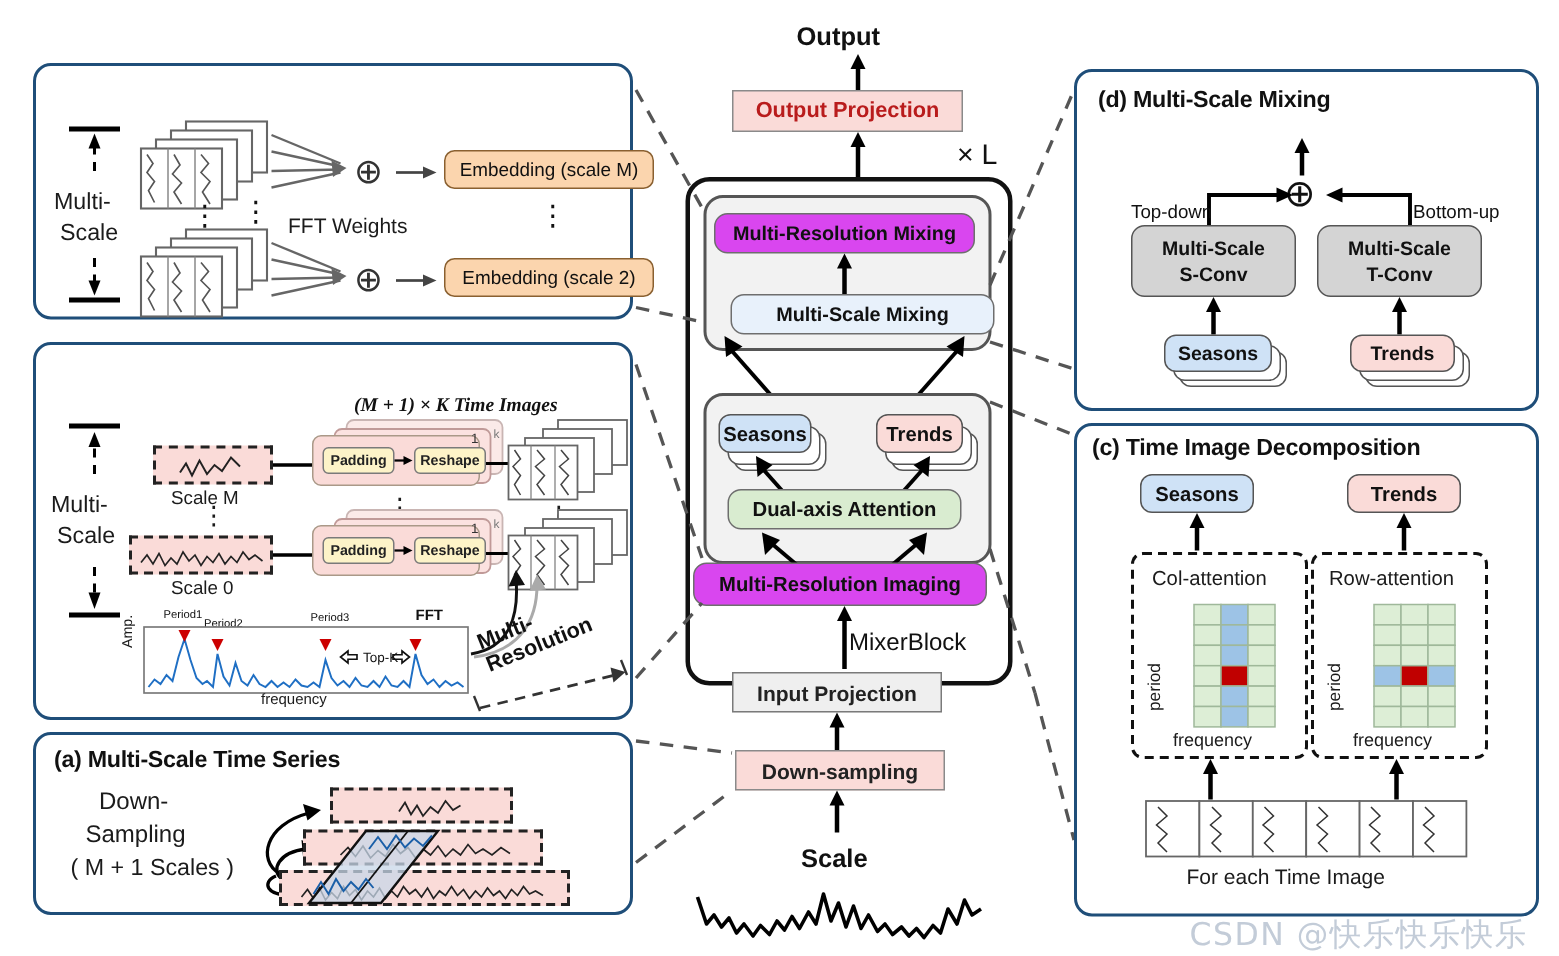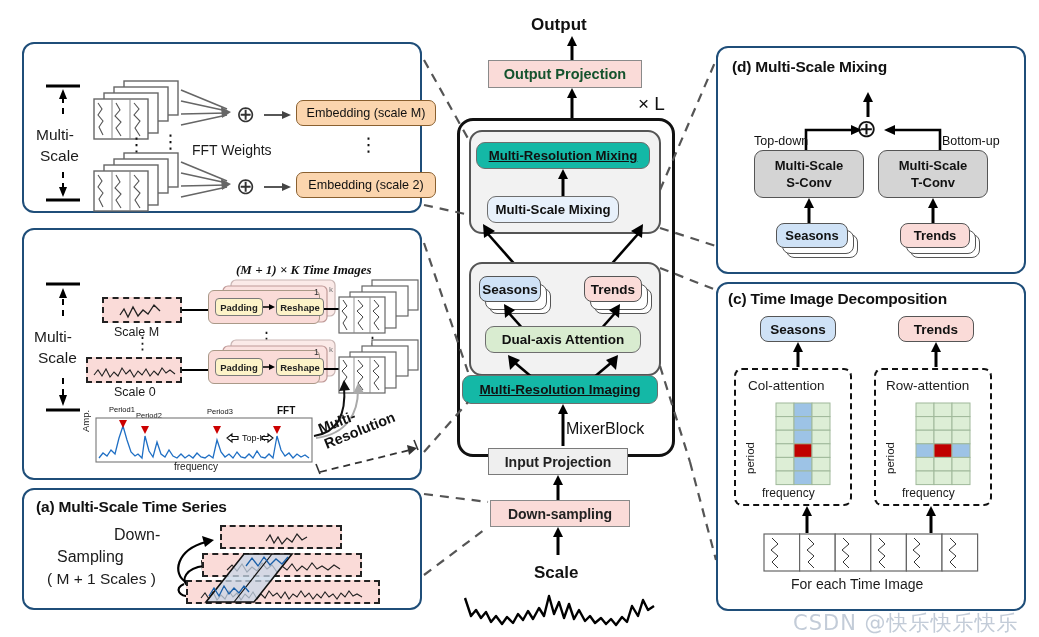--- a/index.html
+++ b/index.html
@@ -7,21 +7,21 @@
        font-family:"Liberation Sans",sans-serif;color:#1b1b1b;}
   .abs{position:absolute;}
   
   .panel{position:absolute;border:2.5px solid #1f4e79;border-radius:12px;background:#fff;}
   .panel-title{position:absolute;font-weight:bold;font-size:15.5px;color:#111;letter-spacing:-.2px;}
   
   .box{position:absolute;display:flex;align-items:center;justify-content:center;
        text-align:center;font-weight:bold;box-sizing:border-box;}
   .bx-pink{background:#fadbd8;border:1.6px solid #8a8a8a;}
   .bx-grey{background:#efefef;border:1.6px solid #7a7a7a;}
-  .bx-yellow{background:#14b8a6;border:1.6px solid #6e6e6e;border-radius:9px;text-decoration:underline;}
+  .bx-yellow{background:#d946ef;border:1.6px solid #6e6e6e;border-radius:9px;}
   .bx-blue{background:#e8f1fb;border:1.6px solid #6e6e6e;border-radius:9px;}
   .bx-green{background:#d9ecd0;border:1.6px solid #6e6e6e;border-radius:9px;}
   .bx-seas{background:#cfe2f6;border:1.8px solid #555;border-radius:8px;}
   .bx-trend{background:#fadbd8;border:1.8px solid #555;border-radius:8px;}
   .bx-grey-r{background:#d4d4d4;border:1.8px solid #555;border-radius:9px;}
   .bx-orange{background:#fbd5ae;border:1.6px solid #8a6030;border-radius:7px;}
   .bx-pale{background:#fdf3c8;border:1.3px solid #7a7a7a;border-radius:4px;}
   .stack-sh{position:absolute;background:#fff;border:1.5px solid #555;border-radius:8px;}
   .mixer-outer{position:absolute;border:3px solid #111;border-radius:16px;background:#fff;}
   .mixer-inner{position:absolute;border:2.4px solid #555;border-radius:13px;background:#f2f2f2;}
@@ -39,41 +39,41 @@
 
 <div>
 
   <div class="lbl-b" style="left:531px;top:15px;font-size:17px;">Output</div>
 
   <svg class="abs" style="left:565px;top:36px;width:14px;height:26px;">
     <line x1="7" y1="26" x2="7" y2="6" stroke="#000" stroke-width="3"></line>
     <polygon points="7,0 2,10 12,10" fill="#000"></polygon>
   </svg>
 
-  <div class="box bx-pink" style="left:488px;top:60px;width:154px;height:28px;font-size:14.5px;color:#14532d;text-align:center;">Output Projection</div>
+  <div class="box bx-pink" style="left:488px;top:60px;width:154px;height:28px;font-size:14.5px;color:#b91c1c;text-align:center;">Output Projection</div>
 
   <svg class="abs" style="left:565px;top:88px;width:14px;height:30px;">
     <line x1="7" y1="30" x2="7" y2="8" stroke="#000" stroke-width="3"></line>
     <polygon points="7,0 2,10 12,10" fill="#000"></polygon>
   </svg>
 
   <div class="lbl" style="left:638px;top:93px;font-size:19px;color:#111;">× L</div>
 
   <div class="mixer-outer" style="left:457px;top:118px;width:212px;height:333px;"></div>
 
   <div class="mixer-inner" style="left:469px;top:130px;width:188px;height:100px;"></div>
 
   <div class="box bx-yellow" style="left:476px;top:142px;width:174px;height:27px;font-size:13.2px;color:#111;">Multi-Resolution Mixing</div>
 
   <svg class="abs" style="left:556px;top:169px;width:14px;height:28px;">
     <line x1="7" y1="28" x2="7" y2="8" stroke="#000" stroke-width="3"></line>
     <polygon points="7,0 2,10 12,10" fill="#000"></polygon>
   </svg>
 
-  <div class="box bx-blue" style="left:487px;top:196px;width:132px;height:27px;font-size:13.2px;color:#111;">Multi-Scale Mixing</div>
+  <div class="box bx-blue" style="left:487px;top:196px;width:176px;height:27px;font-size:13.2px;color:#111;">Multi-Scale Mixing</div>
 
   <svg class="abs" style="left:478px;top:222px;width:50px;height:48px;">
     <line x1="40" y1="46" x2="10" y2="12" stroke="#000" stroke-width="2.6"></line>
     <polygon points="5,2 6,16 17,9" fill="#000"></polygon>
   </svg>
   <svg class="abs" style="left:598px;top:222px;width:50px;height:48px;">
     <line x1="10" y1="46" x2="40" y2="12" stroke="#000" stroke-width="2.6"></line>
     <polygon points="45,2 33,9 44,16" fill="#000"></polygon>
   </svg>
 
@@ -394,21 +394,21 @@
     <path d="M6,34 L96,12" stroke="#333" stroke-width="1.8" stroke-dasharray="7,5" fill="none"></path>
     <polygon points="103,10 93,7 95,17" fill="#333"></polygon>
     <line x1="2" y1="26" x2="6" y2="36" stroke="#333" stroke-width="1.6"></line>
     <line x1="100" y1="2" x2="104" y2="12" stroke="#333" stroke-width="1.6"></line>
   </svg>
 </div>
 
 <div class="panel" style="left:22px;top:488px;width:396px;height:118px;">
   <div class="panel-title" style="left:12px;top:8px;">(a) Multi-Scale Time Series</div>
 
-  <div class="lbl" style="left:42px;top:36px;font-size:16px;margin-left:48px;">Down-</div>
+  <div class="lbl" style="left:42px;top:36px;font-size:16px;">Down-</div>
   <div class="lbl" style="left:33px;top:58px;font-size:16px;">Sampling</div>
   <div class="lbl" style="left:23px;top:80px;font-size:15.5px;text-align:right;">( M + 1 Scales )</div>
 
   <svg class="abs" style="left:140px;top:36px;width:62px;height:70px;">
     <path d="M22,56 C8,48 12,24 42,16" fill="none" stroke="#000" stroke-width="2.2"></path>
     <polygon points="50,14 38,10 41,21" fill="#000"></polygon>
     <path d="M24,60 C16,54 22,42 40,40" fill="none" stroke="#000" stroke-width="2.2"></path>
     <polygon points="48,39 37,34 38,45" fill="#000"></polygon>
     <path d="M20,58 C10,62 14,72 30,70" fill="none" stroke="#000" stroke-width="2.2"></path>
     <polygon points="38,69 27,64 28,75" fill="#000"></polygon>
@@ -499,21 +499,21 @@
 
   <svg class="abs" style="left:73px;top:58px;width:14px;height:26px;">
     <line x1="7" y1="25" x2="7" y2="8" stroke="#000" stroke-width="3"></line>
     <polygon points="7,0 2,10 12,10" fill="#000"></polygon>
   </svg>
   <svg class="abs" style="left:211px;top:58px;width:14px;height:26px;">
     <line x1="7" y1="25" x2="7" y2="8" stroke="#000" stroke-width="3"></line>
     <polygon points="7,0 2,10 12,10" fill="#000"></polygon>
   </svg>
 
-  <div class="dashbox" style="left:16px;top:84px;width:118px;height:138px;">
+  <div class="dashbox" style="left:36px;top:84px;width:118px;height:138px;">
     <div class="lbl" style="left:12px;top:8px;font-size:13.5px;">Col-attention</div>
     <div class="lbl" style="left:8px;top:104px;font-size:11.5px;transform:rotate(-90deg);transform-origin:left top;">period</div>
     <svg class="abs" style="left:40px;top:33px;width:54px;height:82px;">
       <g stroke="#9fb89a" stroke-width="1">
         <rect x="0" y="0" width="18" height="13.6" fill="#ddeed6"></rect>
         <rect x="18" y="0" width="18" height="13.6" fill="#9dc3e6"></rect>
         <rect x="36" y="0" width="18" height="13.6" fill="#ddeed6"></rect>
         <rect x="0" y="13.6" width="18" height="13.6" fill="#ddeed6"></rect>
         <rect x="18" y="13.6" width="18" height="13.6" fill="#9dc3e6"></rect>
         <rect x="36" y="13.6" width="18" height="13.6" fill="#ddeed6"></rect>

